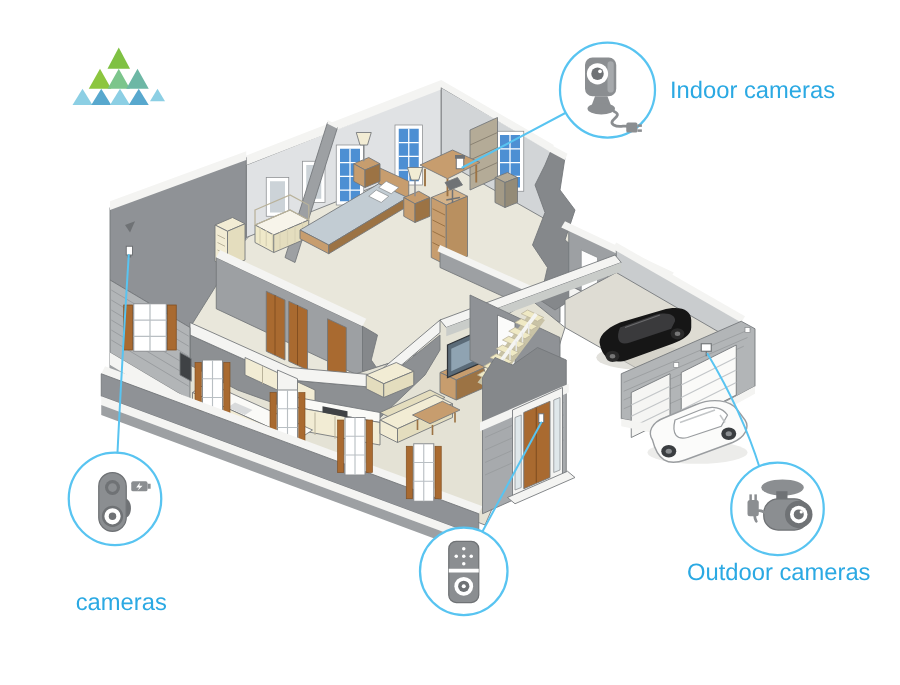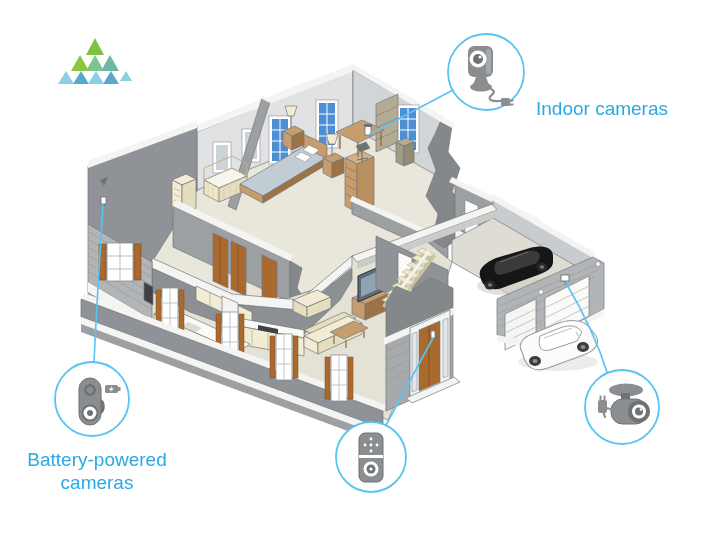--- a/index.html
+++ b/index.html
@@ -407,22 +407,23 @@
     <polygon points="110,55 119,71 101,71" fill="#6db7a5"></polygon>
     <polygon points="66,71 74,84 58,84" fill="#8ccfe4"></polygon>
     <polygon points="81,71 89,84 73,84" fill="#58a8ce"></polygon>
     <polygon points="96,71 104,84 88,84" fill="#8ccfe4"></polygon>
     <polygon points="111,71 119,84 103,84" fill="#58a8ce"></polygon>
     <polygon points="126,71 132,81 120,81" fill="#8ccfe4"></polygon>
   </g>
 </svg>
 
 
-<div class="callout-label" style="left:536px;top:61px;margin-top:36px;">Indoor cameras</div>
+<div class="callout-label" style="left:536px;top:61px;">Indoor cameras</div>
 
 <div class="callout-label center" style="left:8px;top:448px;width:178px;">
-  <span>Battery-powered</span><br>
+  <br>
   <span>cameras</span>
 </div>
 
 
+<div class="callout-label center" style="left:540px;top:447px;width:166px;">Outdoor cameras</div>
 
 </div>
 
 </body></html>

